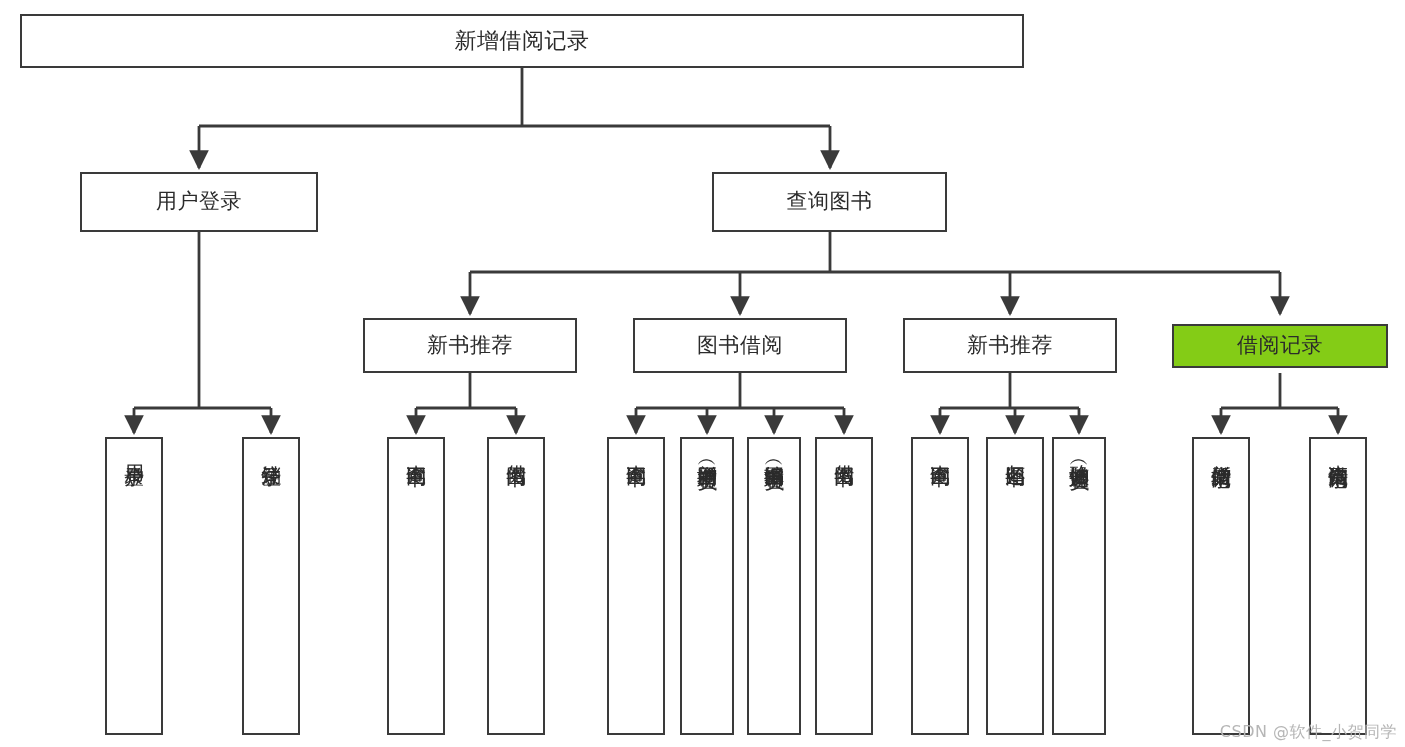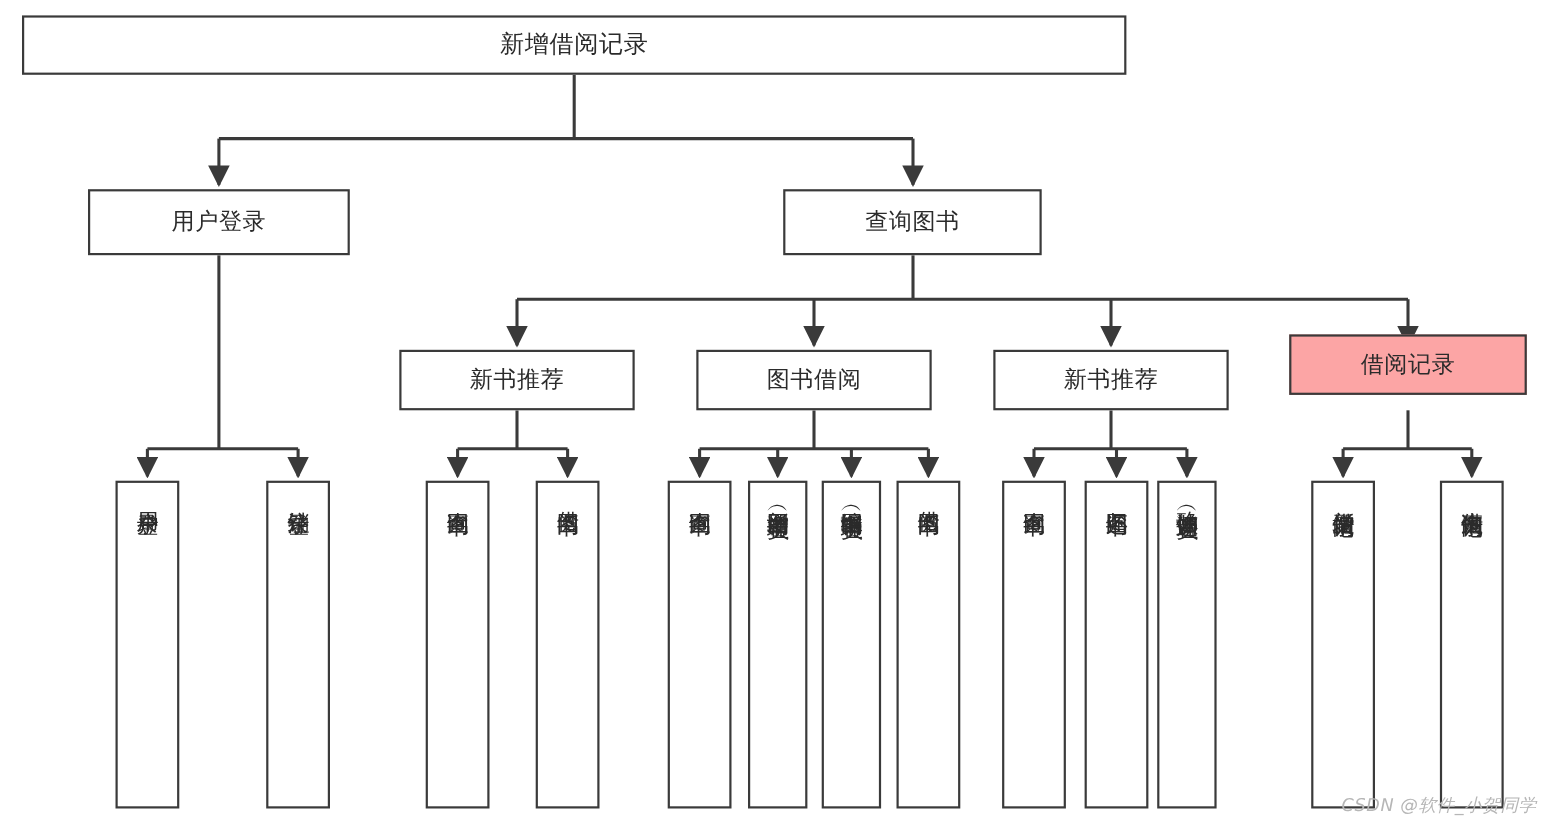--- a/index.html
+++ b/index.html
@@ -129,21 +129,21 @@
   </svg>
 
   <div class="node h root" style="left: 20px; top: 14px; width: 1004px; height: 54px; border-color: rgb(58, 58, 58); background: rgb(255, 255, 255); color: rgb(43, 43, 43);">新增借阅记录</div>
 
   <div class="node h" style="left: 80px; top: 172px; width: 238px; height: 60px; border-color: rgb(58, 58, 58); background: rgb(255, 255, 255); color: rgb(43, 43, 43);">用户登录</div>
   <div class="node h" style="left: 712px; top: 172px; width: 235px; height: 60px; border-color: rgb(58, 58, 58); background: rgb(255, 255, 255); color: rgb(43, 43, 43);">查询图书</div>
 
   <div class="node h" style="left: 633px; top: 318px; width: 214px; height: 55px; border-color: rgb(58, 58, 58); background: rgb(255, 255, 255); color: rgb(43, 43, 43);">图书借阅</div>
   <div class="node h" style="left: 363px; top: 318px; width: 214px; height: 55px; border-color: rgb(58, 58, 58); background: rgb(255, 255, 255); color: rgb(43, 43, 43);">新书推荐</div>
   <div class="node h" style="left: 903px; top: 318px; width: 214px; height: 55px; border-color: rgb(58, 58, 58); background: rgb(255, 255, 255); color: rgb(43, 43, 43);">新书推荐</div>
-  <div class="node h" style="left: 1172px; top: 304px; width: 216px; height: 55px; border-color: rgb(58, 58, 58); background: #fca5a5; color: rgb(43, 43, 43);">借阅记录</div>
+  <div class="node h" style="left: 1172px; top: 324px; width: 216px; height: 44px; border-color: rgb(58, 58, 58); background: #84cc16; color: rgb(43, 43, 43);">借阅记录</div>
 
   <div class="node v" style="left: 105px; top: 437px; width: 58px; height: 298px; border-color: rgb(58, 58, 58); background: rgb(255, 255, 255); color: rgb(43, 43, 43);">
     <span class="vtext">用户登录</span>
   </div>
   <div class="node v" style="left: 242px; top: 437px; width: 58px; height: 298px; border-color: rgb(58, 58, 58); background: rgb(255, 255, 255); color: rgb(43, 43, 43);">
     <span class="vtext">注销登录</span>
   </div>
   <div class="node v" style="left: 387px; top: 437px; width: 58px; height: 298px; border-color: rgb(58, 58, 58); background: rgb(255, 255, 255); color: rgb(43, 43, 43);">
     <span class="vtext">查询图书</span>
   </div>
@@ -171,15 +171,15 @@
   <div class="node v" style="left: 1052px; top: 437px; width: 54px; height: 298px; border-color: rgb(58, 58, 58); background: rgb(255, 255, 255); color: rgb(43, 43, 43);">
     <span class="vtext">确认归还（管理员）</span>
   </div>
   <div class="node v" style="left: 1192px; top: 437px; width: 58px; height: 298px; border-color: rgb(58, 58, 58); background: rgb(255, 255, 255); color: rgb(43, 43, 43);">
     <span class="vtext">新增借阅记录</span>
   </div>
   <div class="node v" style="left: 1309px; top: 437px; width: 58px; height: 298px; border-color: rgb(58, 58, 58); background: rgb(255, 255, 255); color: rgb(43, 43, 43);">
     <span class="vtext">查询借阅记录</span>
   </div>
 
-  <div id="watermark" style="color: rgb(182, 182, 182); font-style: italic;">CSDN @软件_小贺同学</div>
+  <div id="watermark" style="color: rgb(182, 182, 182);">CSDN @软件_小贺同学</div>
 
 </div>
 
 </body></html>

